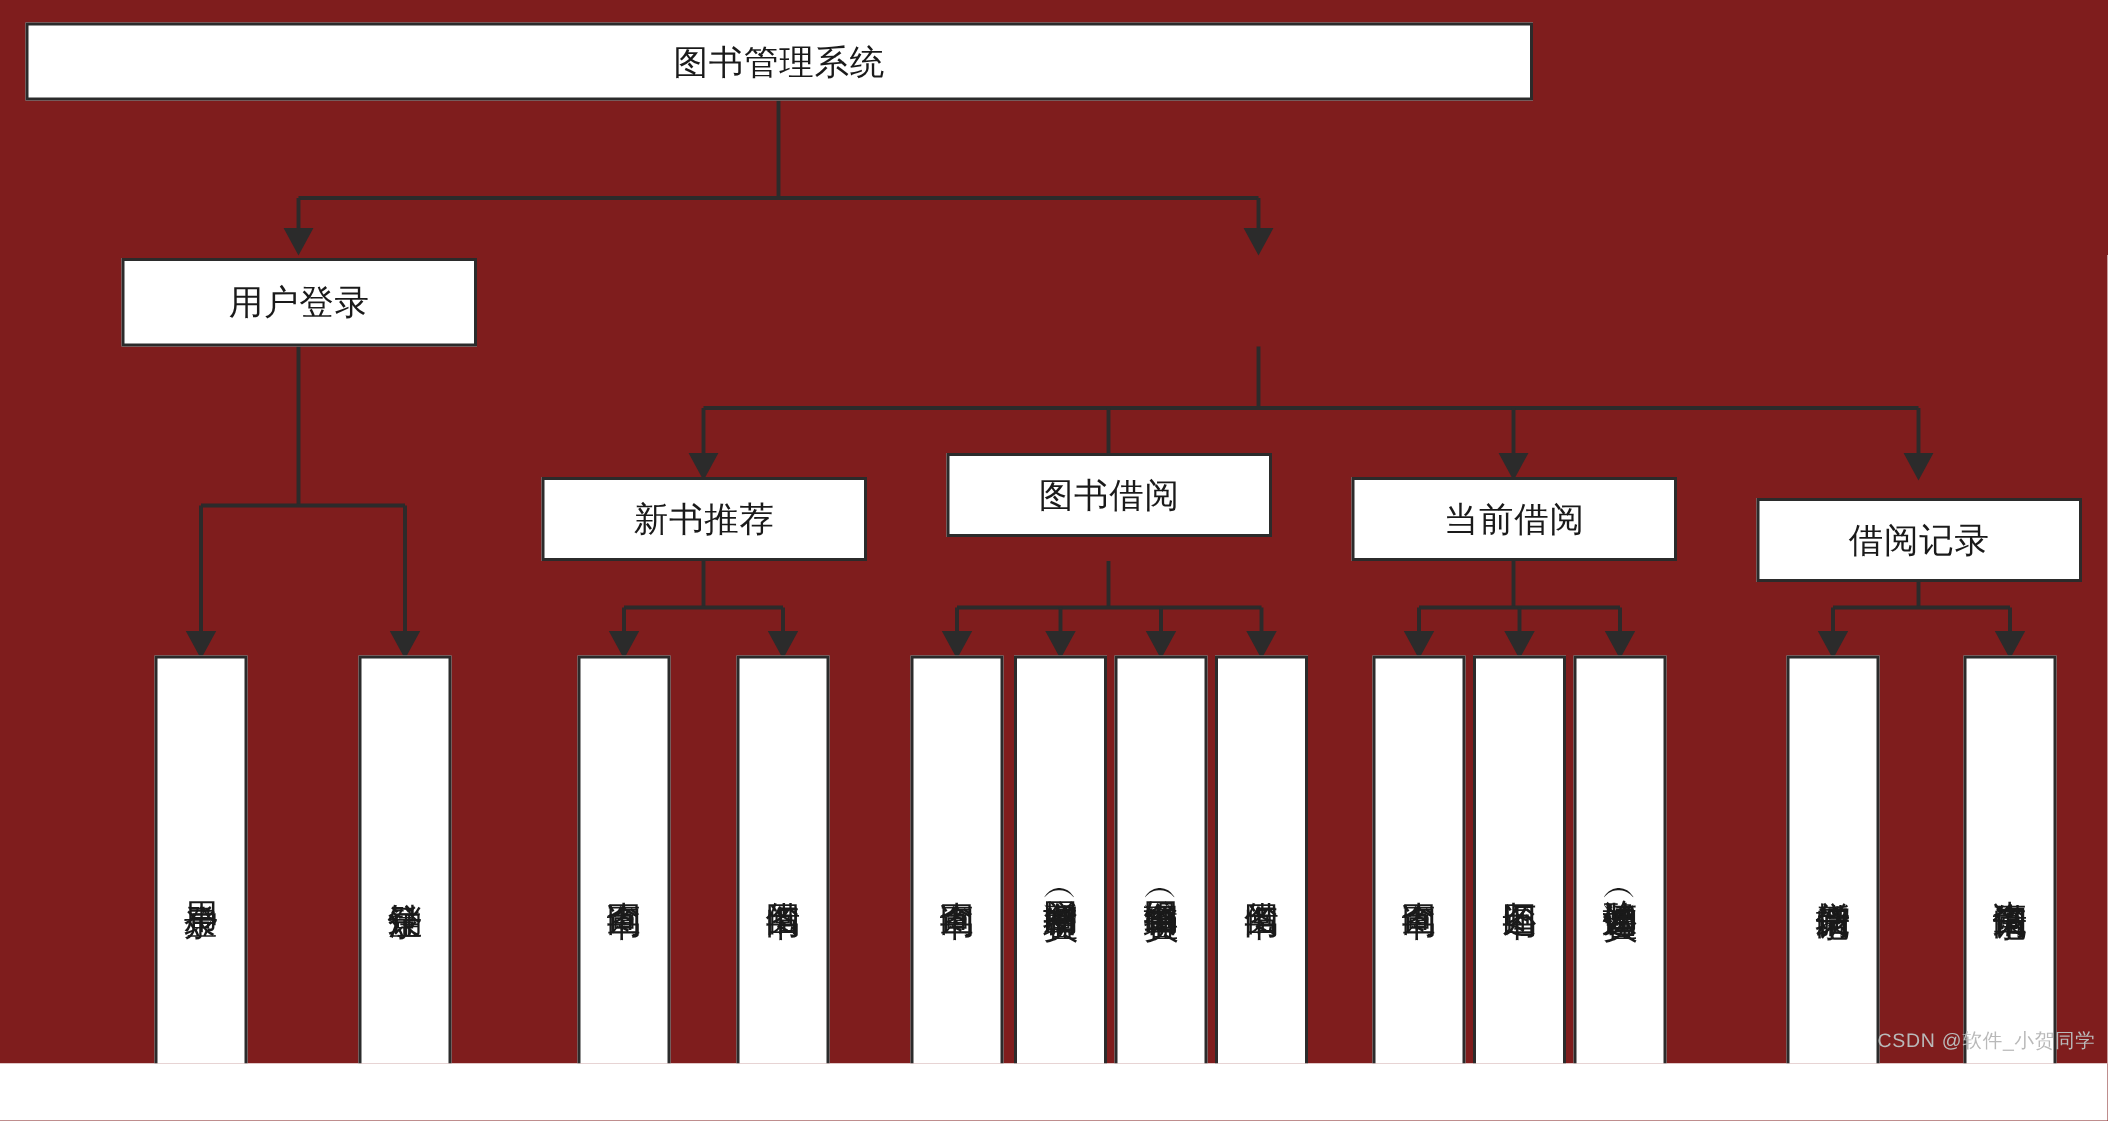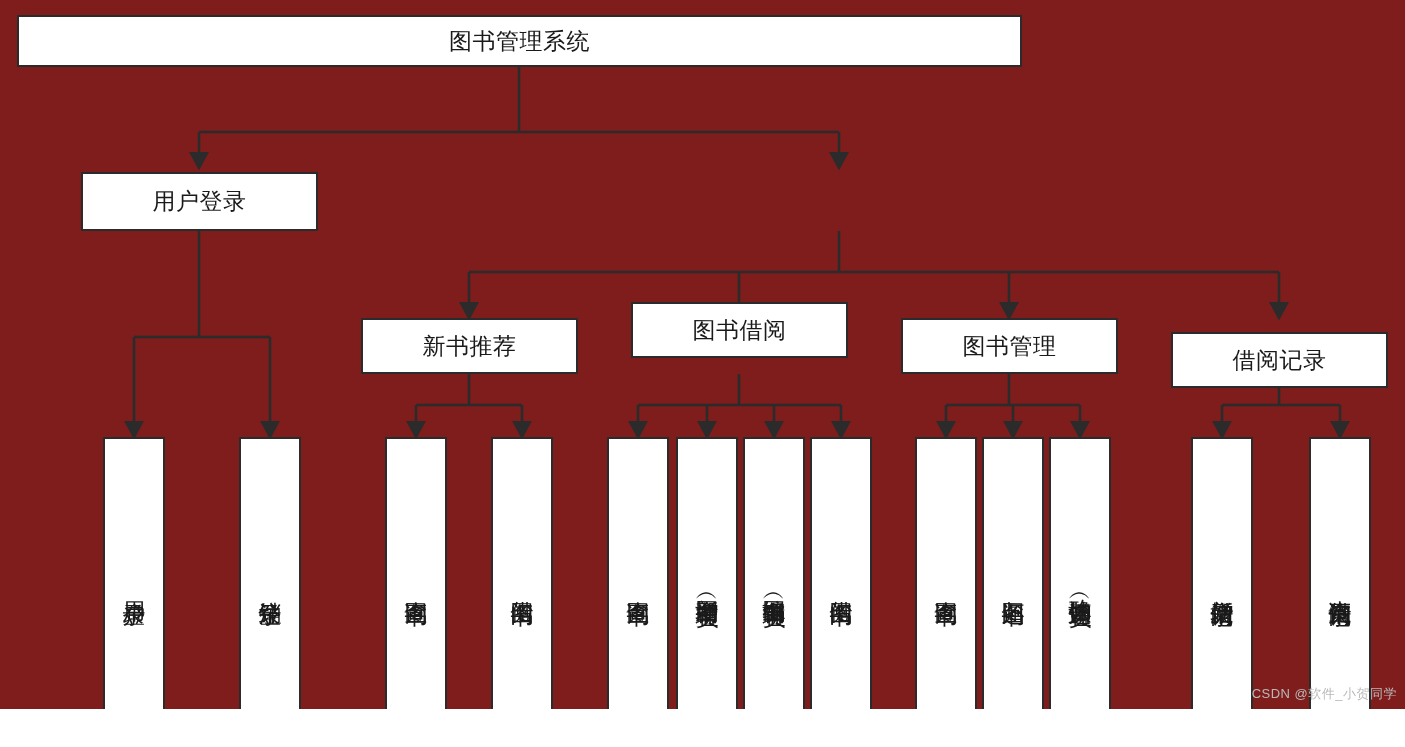--- a/index.html
+++ b/index.html
@@ -128,21 +128,21 @@
     <span class="hlabel">用户登录</span>
   </div>
 
   <div class="node h-node" style="left:361px; top:318px; width:217px; height:56px;justify-content:center;">
     <span class="hlabel">新书推荐</span>
   </div>
   <div class="node h-node" style="left:631px; top:302px; width:217px; height:56px;">
     <span class="hlabel">图书借阅</span>
   </div>
   <div class="node h-node" style="left:901px; top:318px; width:217px; height:56px;">
-    <span class="hlabel">图书管理</span>
+    <span class="hlabel">当前借阅</span>
   </div>
   <div class="node h-node" style="left:1171px; top:332px; width:217px; height:56px;">
     <span class="hlabel">借阅记录</span>
   </div>
 
   <div class="node leaf" style="left:103px; top:437px; width:62px; height:296px;">
     <span class="vlabel">用户登录</span>
   </div>
   <div class="node leaf" style="left:239px; top:437px; width:62px; height:296px;">
     <span class="vlabel">注销登录</span>

